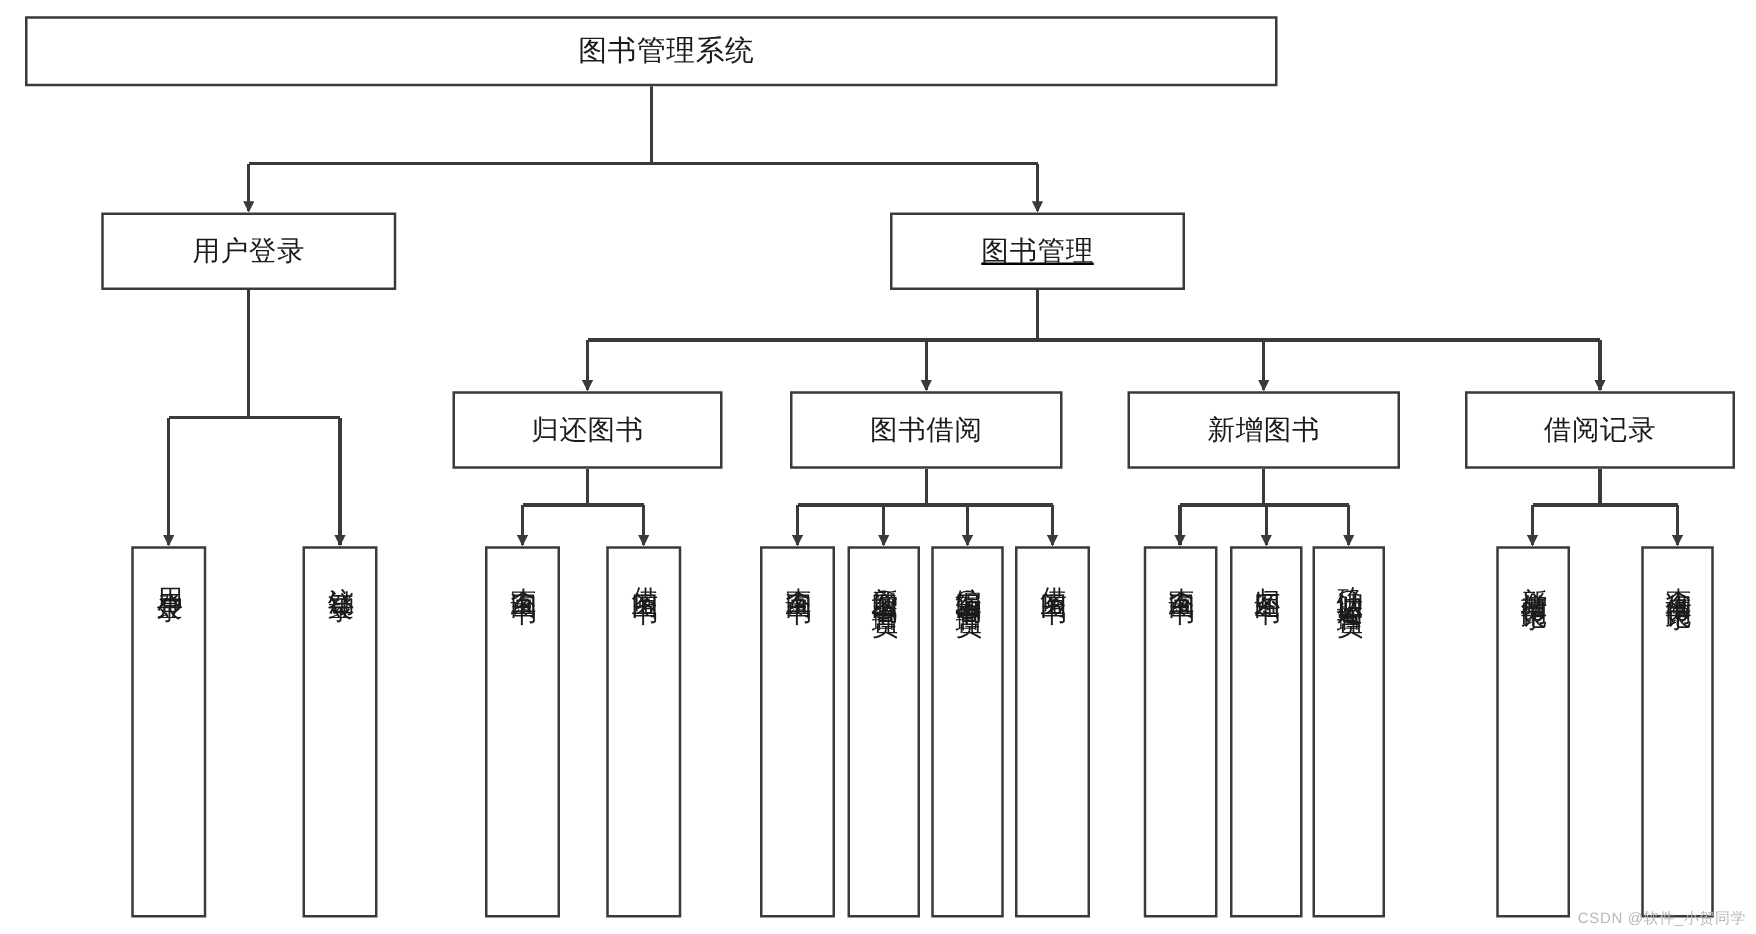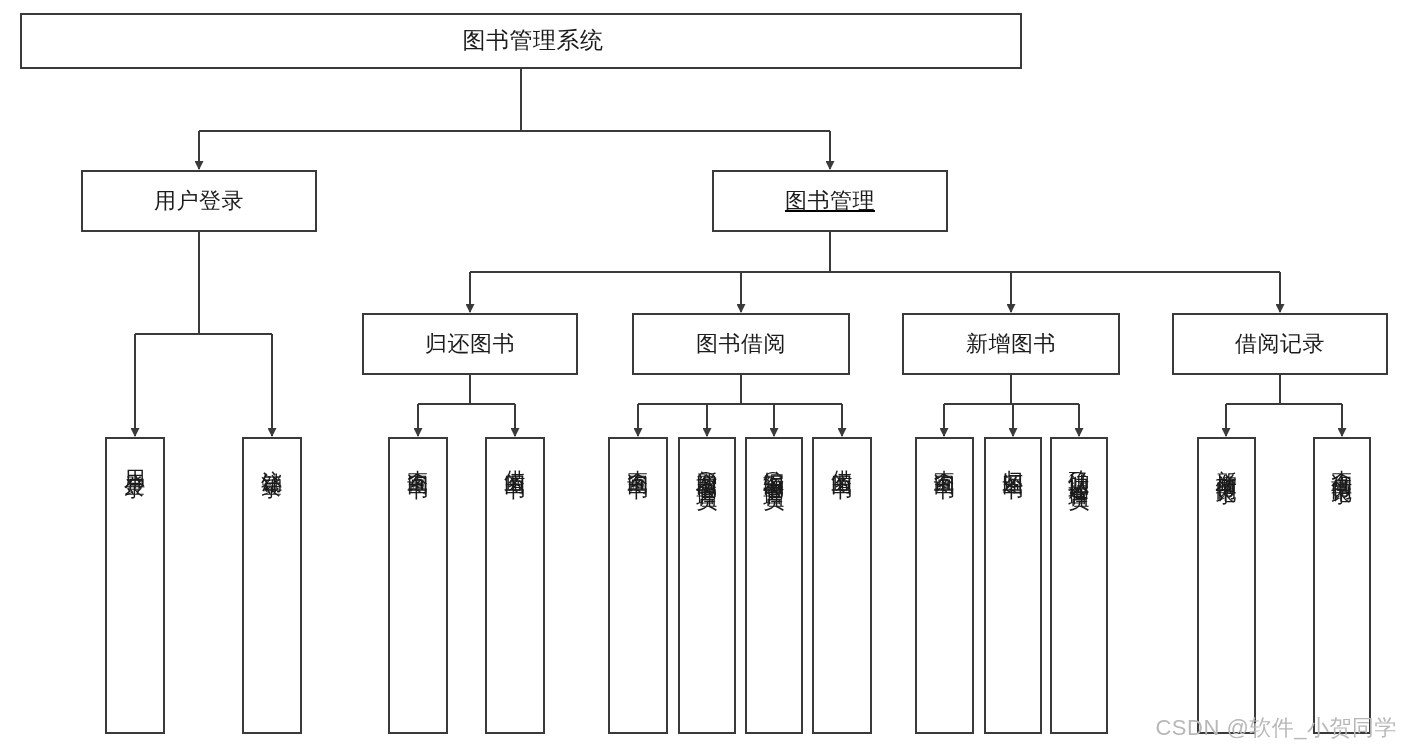--- a/index.html
+++ b/index.html
@@ -57,21 +57,21 @@
     writing-mode: vertical-rl;
     text-orientation: upright;
     font-size: 21px;
     line-height: 1.32;
     letter-spacing: 3px;
   }
   .watermark {
     position: absolute;
     right: 8px;
     bottom: 4px;
-    font-size: 22px;
+    font-size: 12px;
     color: #b8b8b8;
     letter-spacing: 0.5px;
     white-space: nowrap;
     z-index: 5;
   }
 </style>
 </head>
 <body>
 
 <div id="diagram-root">

